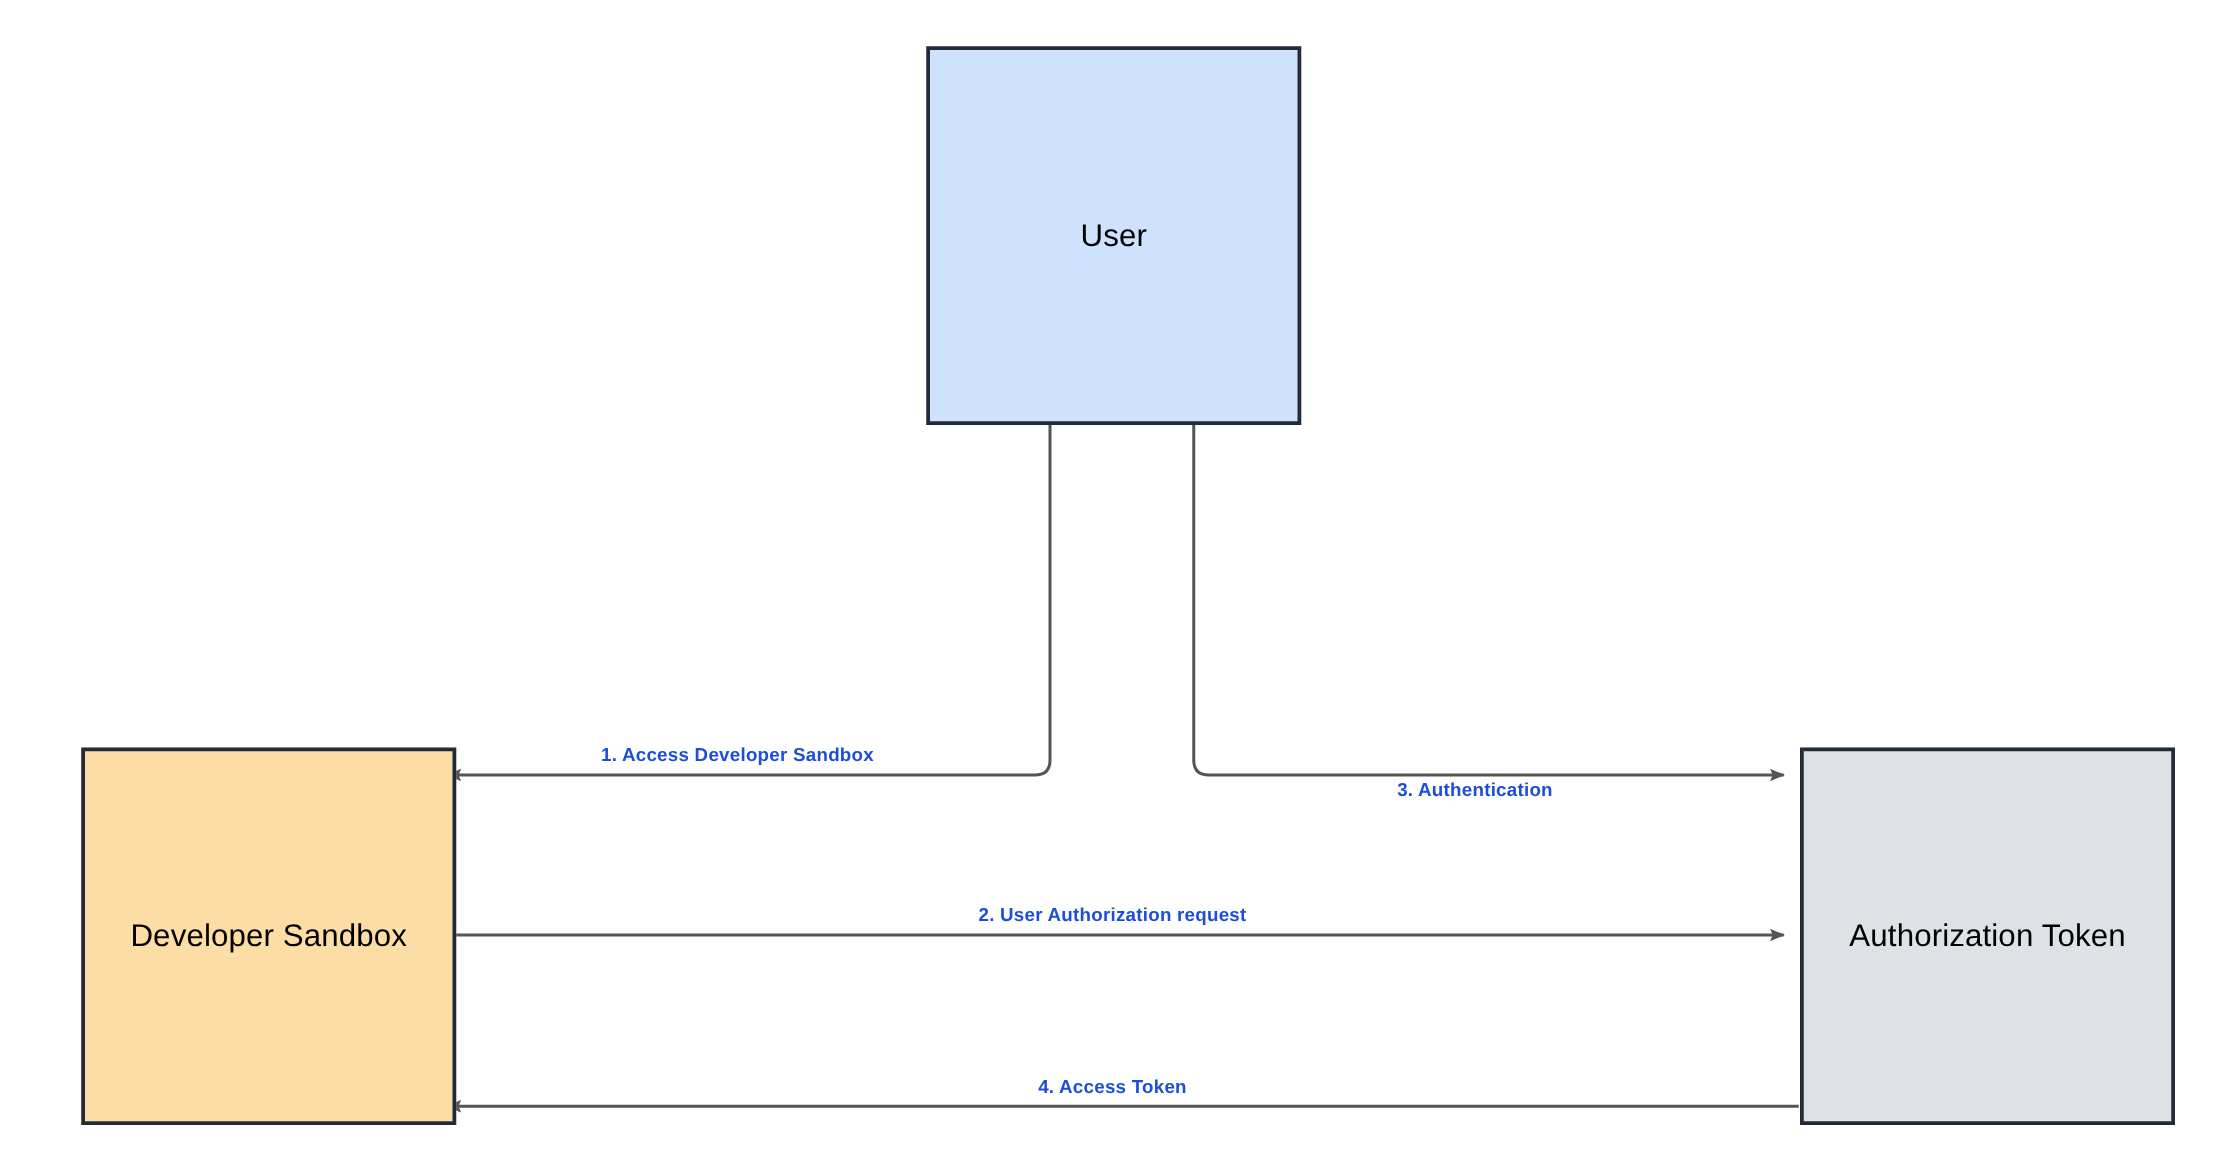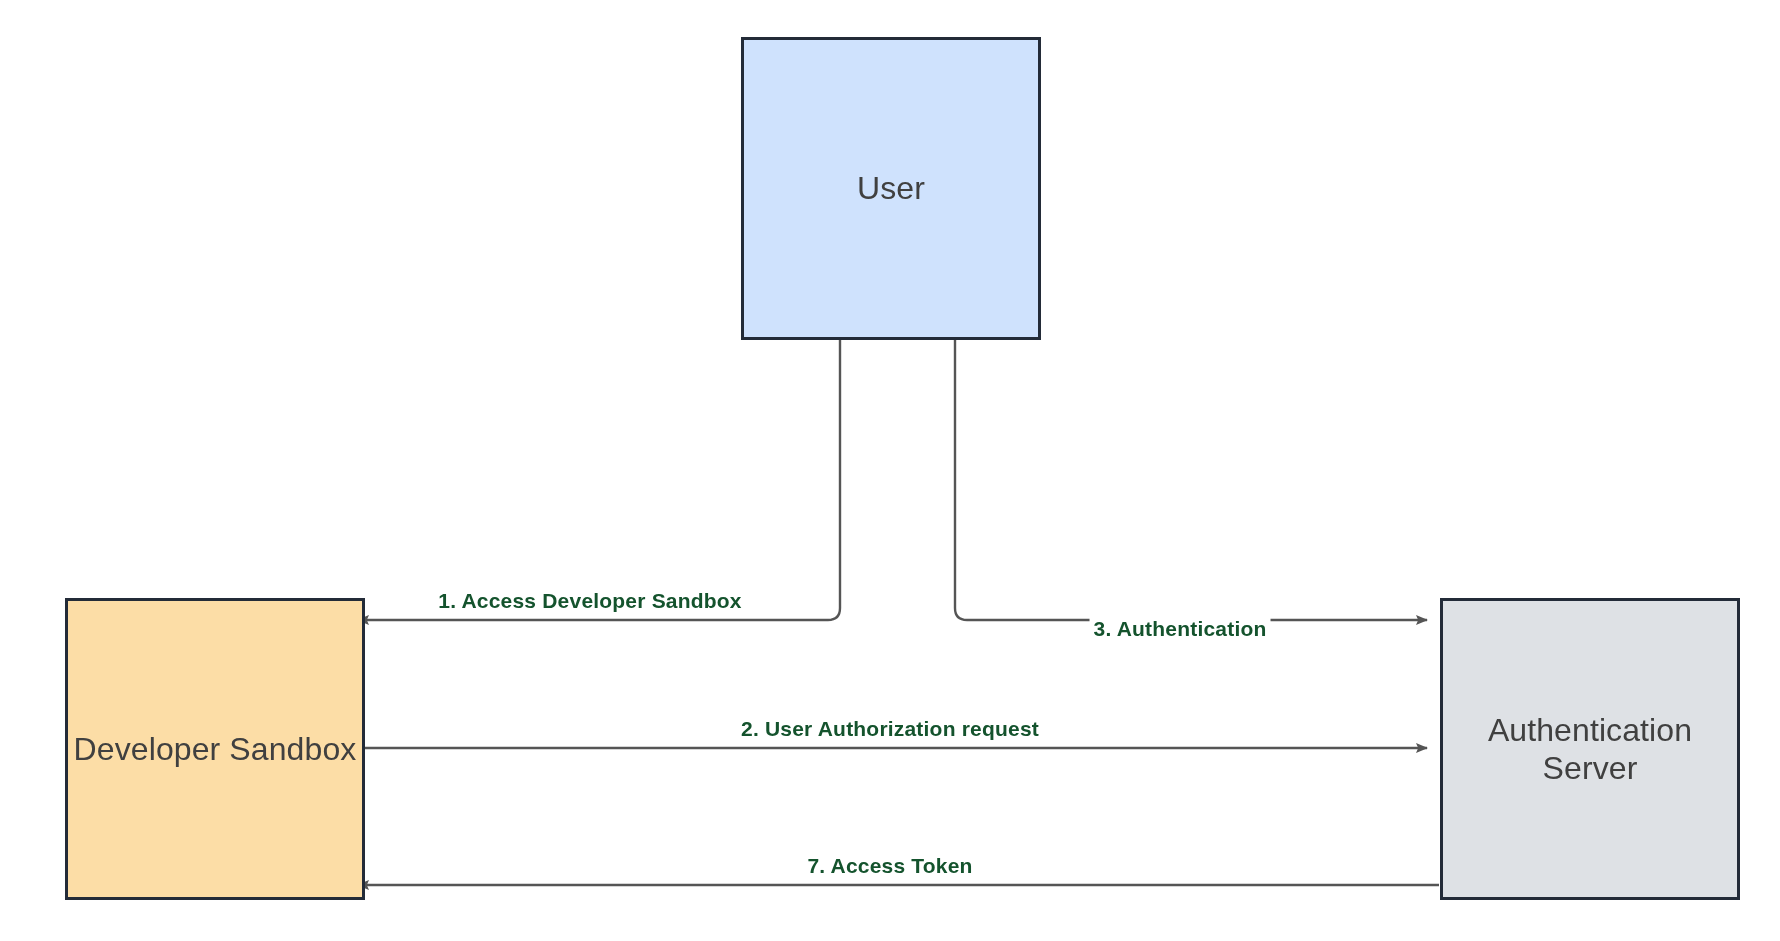--- a/index.html
+++ b/index.html
@@ -20,22 +20,22 @@
   .node {
     position: absolute;
     box-sizing: border-box;
     border: 3px solid #232b38;
     display: flex;
     align-items: center;
     justify-content: center;
     text-align: center;
   }
   .node-label {
-    font-size: 32px;
-    color: #404040;
+    font-size: 25px;
+    color: #000000;
     font-family: "Liberation Sans", sans-serif;
     line-height: 1.2;
     letter-spacing: 0.1px;
   }
   #node-user {
     left: 741px;
     top: 37px;
     width: 300px;
     height: 303px;
     background: #cfe2fd;
@@ -58,23 +58,23 @@
   #edges {
     position: absolute;
     left: 0;
     top: 0;
     width: 1780px;
     height: 941px;
     pointer-events: none;
   }
   .edge-label {
     position: absolute;
-    font-size: 21px;
+    font-size: 15px;
     font-weight: bold;
-    color: #14532d;
+    color: #1d4ed8;
     font-family: "Liberation Sans", sans-serif;
     white-space: nowrap;
     transform: translate(-50%, -100%);
     letter-spacing: 0.2px;
     background: #ffffff;
     padding: 0 4px;
   }
 </style>
 </head>
 <body>
@@ -102,24 +102,24 @@
 
   <div class="node" id="node-user">
     <span class="node-label">User</span>
   </div>
 
   <div class="node" id="node-sandbox">
     <span class="node-label">Developer Sandbox</span>
   </div>
 
   <div class="node" id="node-authserver">
-    <span class="node-label">Authentication Server</span>
+    <span class="node-label">Authorization Token</span>
   </div>
 
   <div class="edge-label" style="left:590px; top:613px;">1. Access Developer Sandbox</div>
 
   <div class="edge-label" style="left:890px; top:741px;">2. User Authorization request</div>
 
   <div class="edge-label" style="left:1180px; top:613px;margin-top:28px;">3. Authentication</div>
 
-  <div class="edge-label" style="left:890px; top:878px;">7. Access Token</div>
+  <div class="edge-label" style="left:890px; top:878px;">4. Access Token</div>
 
 </div>
 
 </body></html>

